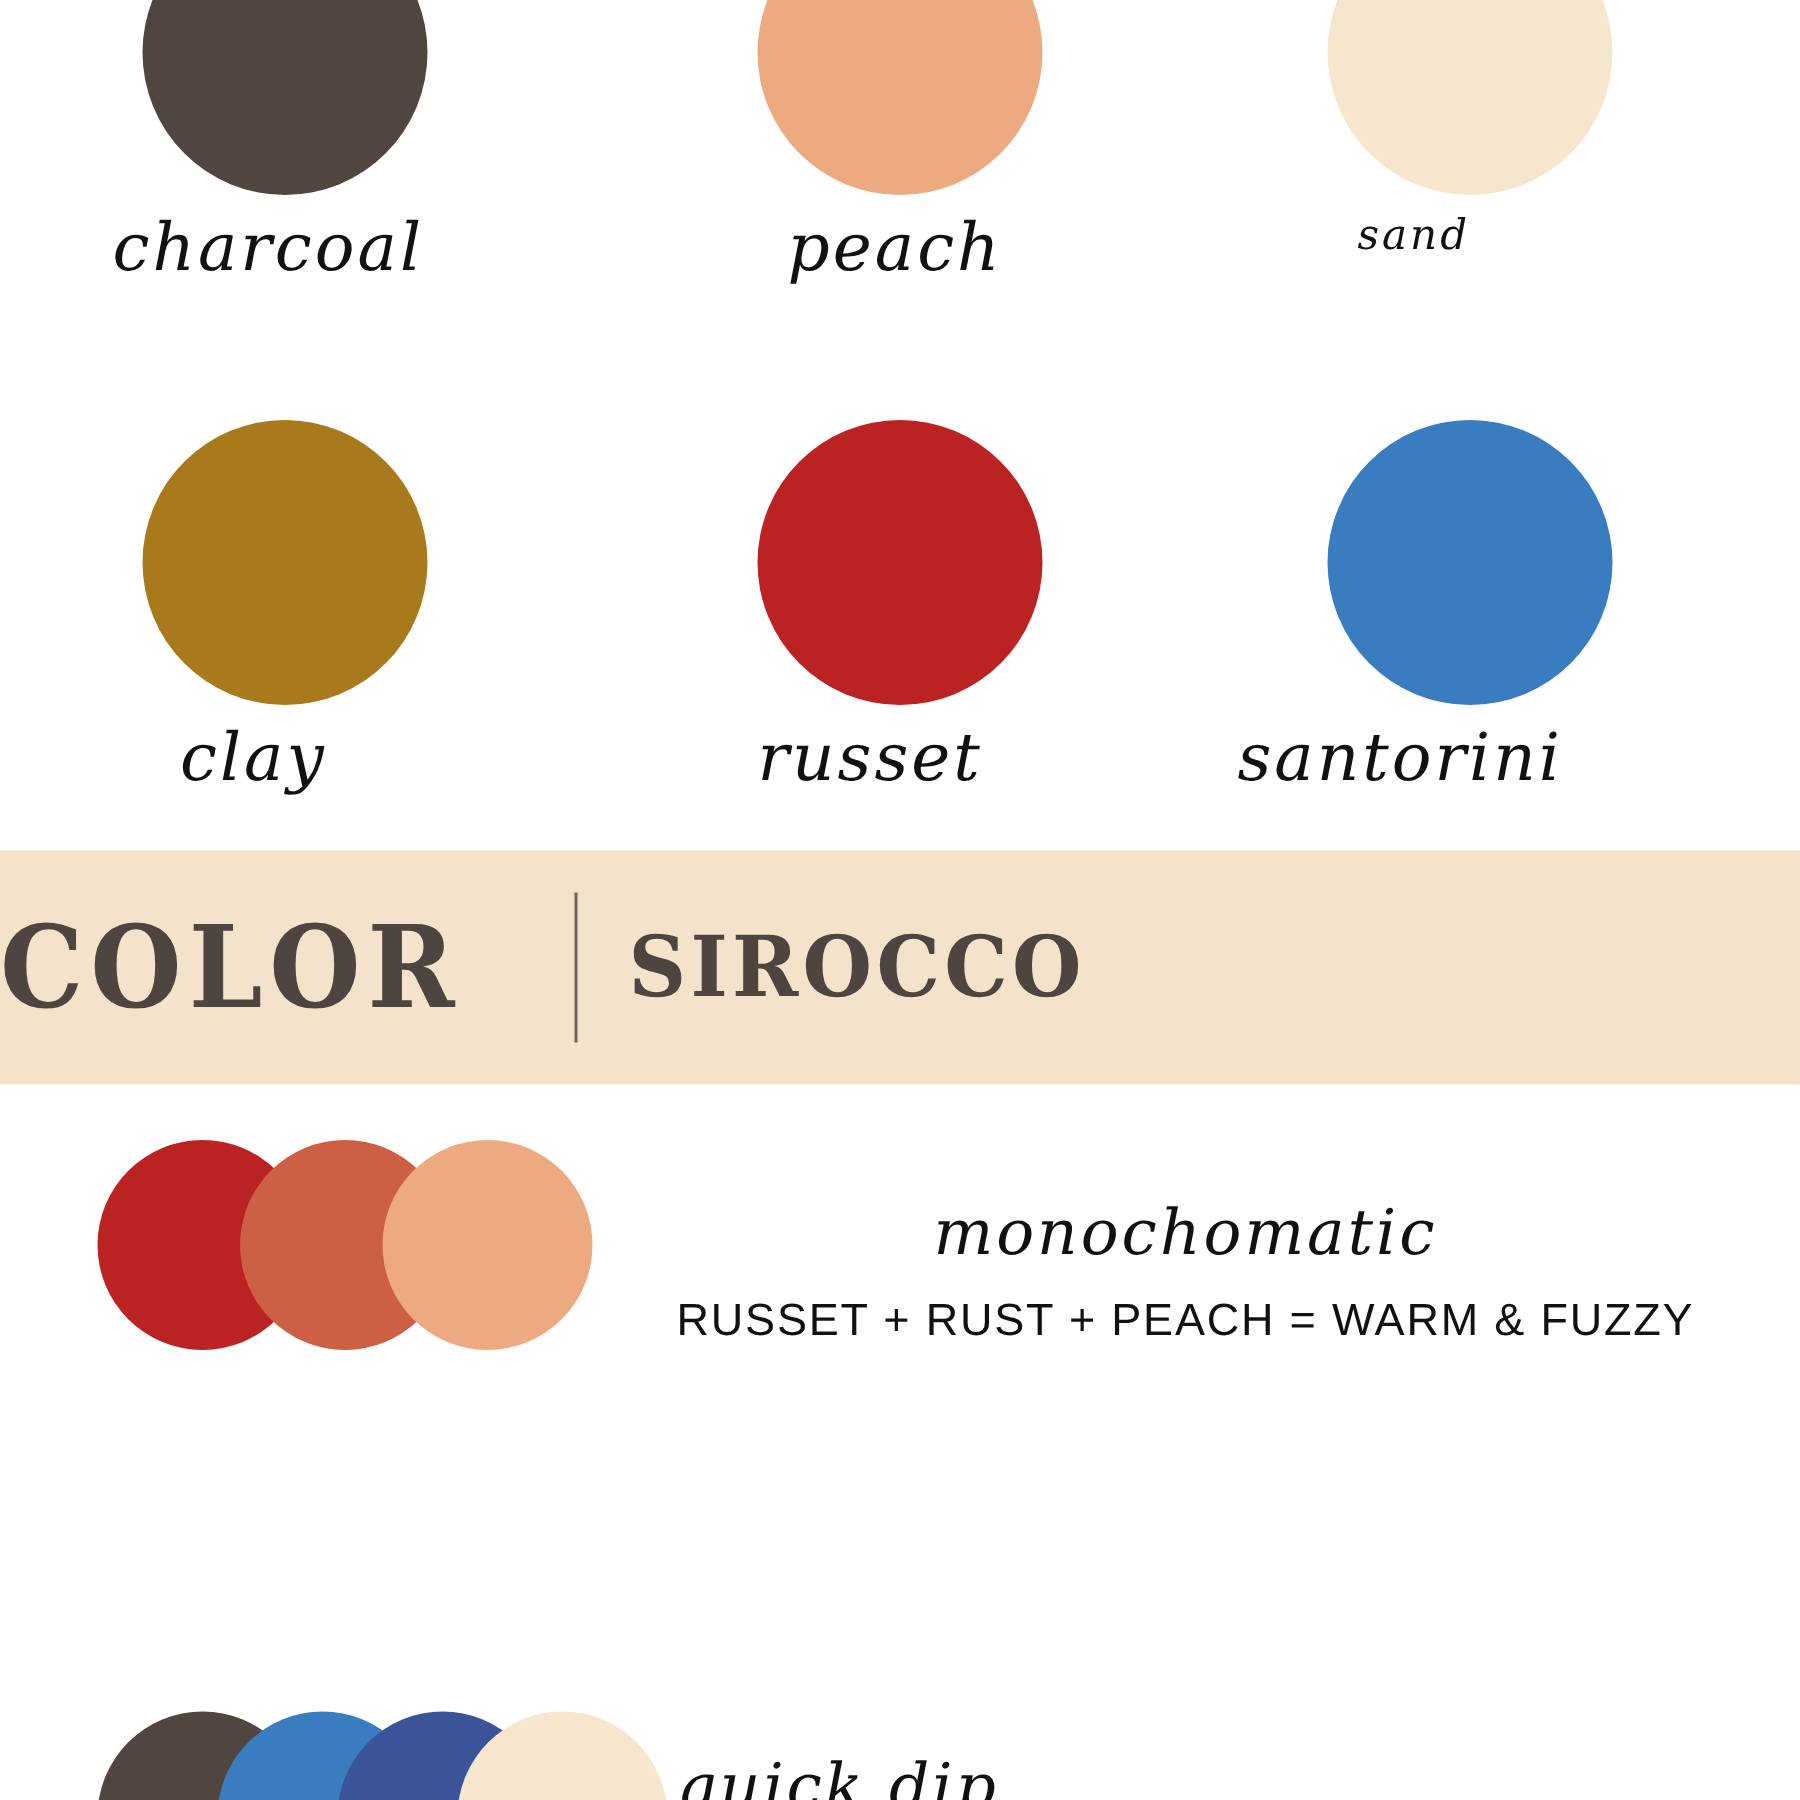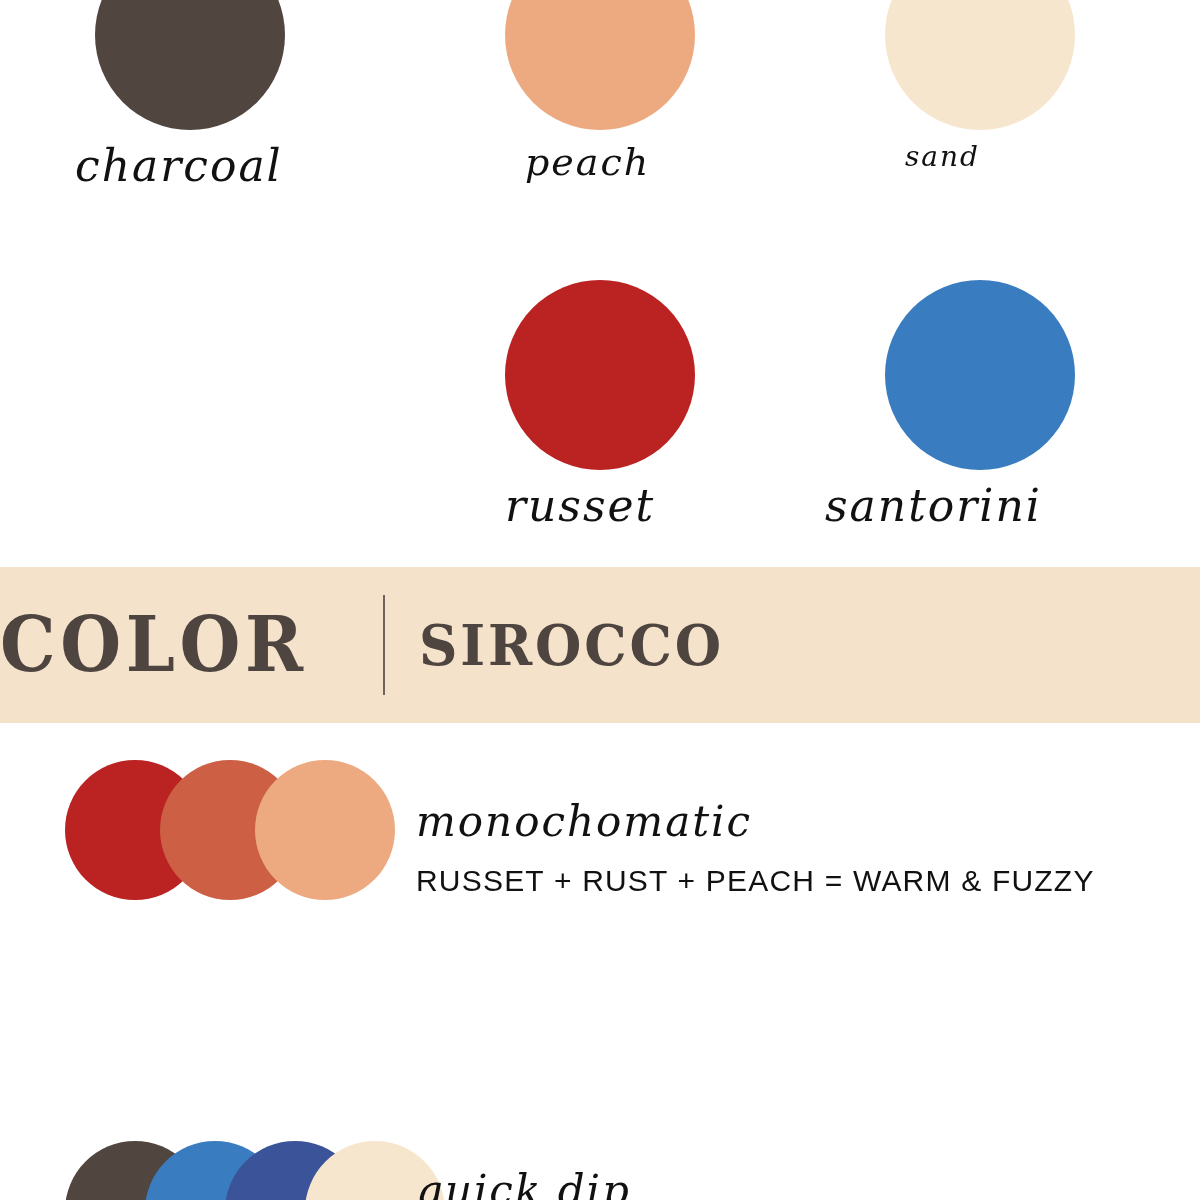--- a/index.html
+++ b/index.html
@@ -24,21 +24,21 @@
     letter-spacing:2px;
   }
 
   
   .sw-charcoal { left:95px;  top:-60px; }
   .sw-charcoal .dot { width:190px; height:190px; background:#50453f; }
   .sw-charcoal .name { position:absolute; left:-20px; top:200px; font-size:44px; }
 
   .sw-peach { left:505px; top:-60px; }
   .sw-peach .dot { width:190px; height:190px; background:#edaa80; }
-  .sw-peach .name { position:absolute; left:20px; top:200px; font-size:38px; }
+  .sw-peach .name { position:absolute; left:20px; top:200px; font-size:44px; }
 
   .sw-sand { left:885px; top:-60px; }
   .sw-sand .dot { width:190px; height:190px; background:#f6e6cd; }
   .sw-sand .name { position:absolute; left:20px; top:200px; font-size:28px; }
 
   .sw-clay { left:95px;  top:280px; }
   .sw-clay .dot { width:190px; height:190px; background:#a97a1c; }
   .sw-clay .name { position:absolute; left:25px; top:200px; font-size:44px; }
 
   .sw-russet { left:505px; top:280px; }
@@ -81,21 +81,21 @@
     line-height:1;
     transform:scaleX(0.95);
     transform-origin:left center;
   }
 
   
   .combos { position:absolute; left:0; top:723px; width:1200px; }
   .combo { position:relative; width:1200px; }
   .combo-dots { position:absolute; left:65px; top:0; height:160px; }
   .combo-dots .cdot { position:absolute; border-radius:50%; width:140px; height:140px; }
-  .combo-text { position:absolute; left:416px; }
+  .combo-text { position:absolute; left:451px;text-align:center; }
   .combo-script {
     font-family:"DejaVu Serif", serif;
     font-style:italic;
     font-size:42px;
     letter-spacing:2px;
     color:#111;
     line-height:1.05;
     white-space:nowrap;
   }
   .combo-formula {
@@ -130,20 +130,24 @@
     <div class="swatch sw-peach">
       <div class="dot"></div>
       <div class="name">peach</div>
     </div>
 
     <div class="swatch sw-sand">
       <div class="dot"></div>
       <div class="name">sand</div>
     </div>
 
+    <div class="swatch sw-clay">
+      <div class="dot"></div>
+      <div class="name">clay</div>
+    </div>
 
     <div class="swatch sw-santorini">
       <div class="dot"></div>
       <div class="name">santorini</div>
     </div>
 
     <div class="swatch sw-russet">
       <div class="dot"></div>
       <div class="name">russet</div>
     </div>

